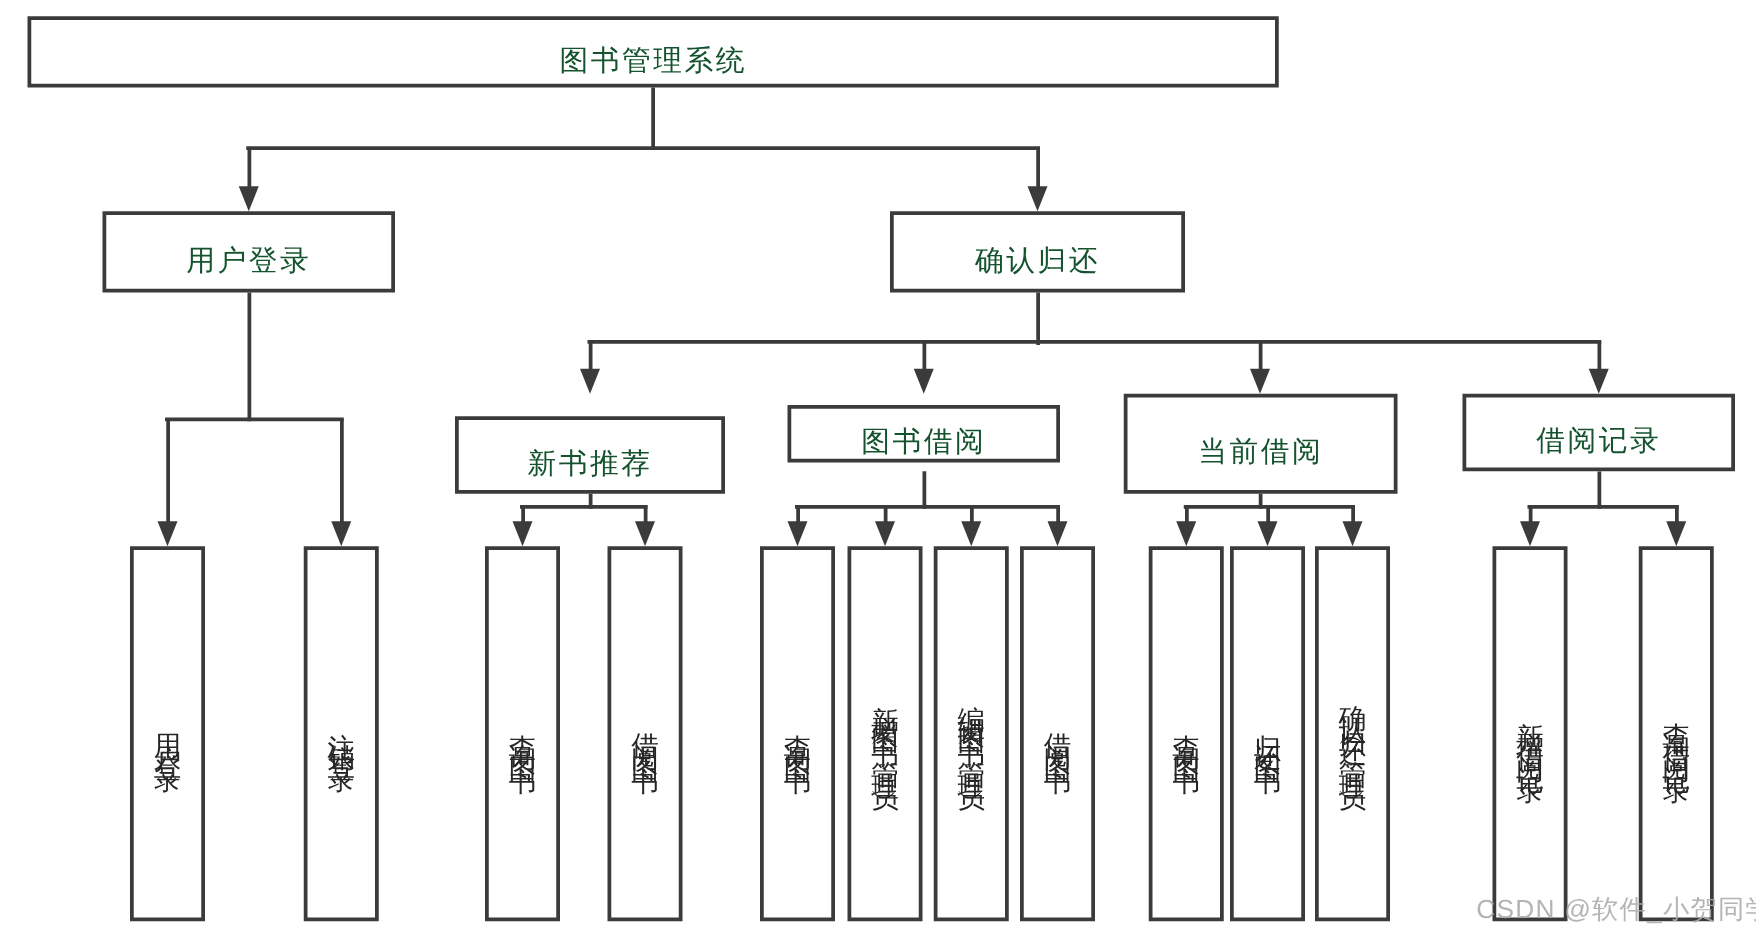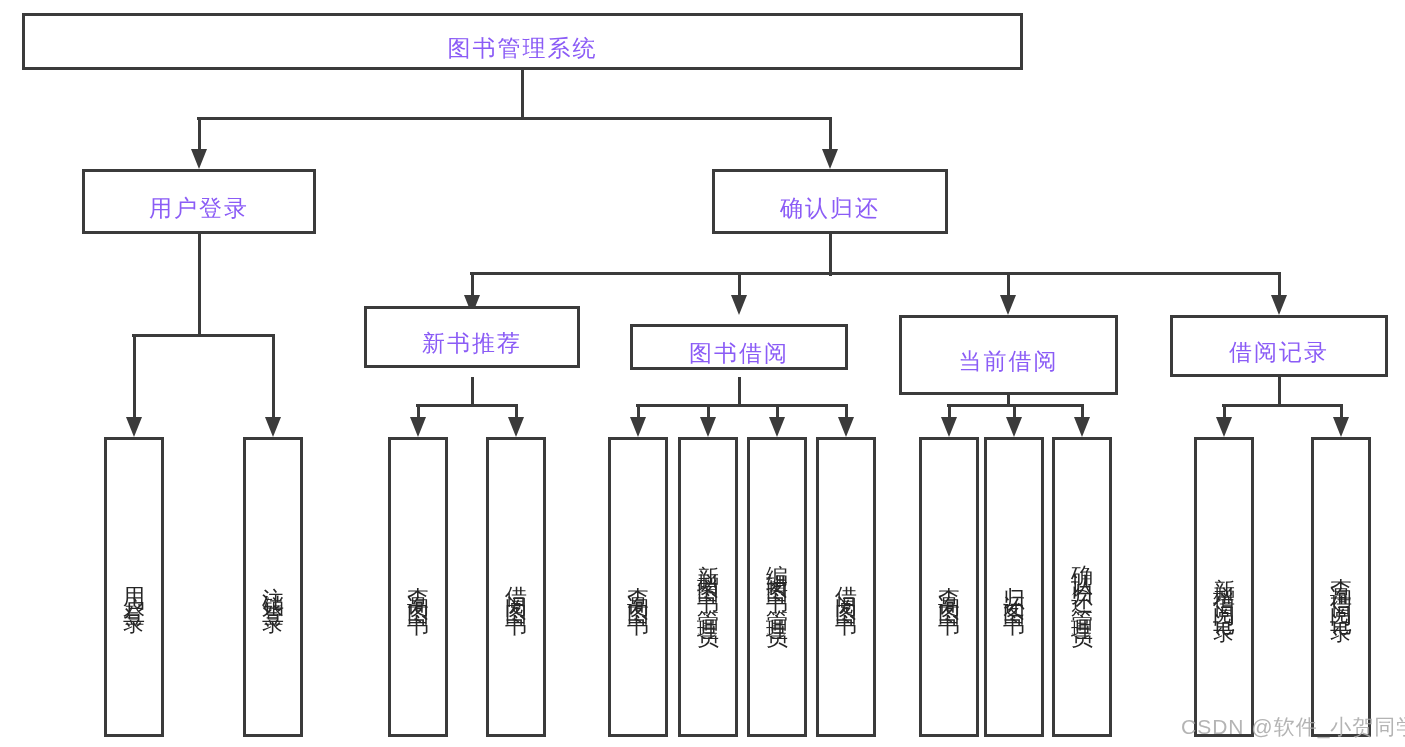--- a/index.html
+++ b/index.html
@@ -16,21 +16,21 @@
     box-sizing: border-box;
     background: #ffffff;
     border: 3px solid #3b3b3b;
     display: flex;
     align-items: center;
     justify-content: center;
     z-index: 2;
   }
   .box.h span {
     font-size: 23px;
-    color: #8b5cf6;
+    color: #14532d;
     letter-spacing: 2px;
     white-space: nowrap;
     margin-top: 13px;
   }
   .box.v span {
     writing-mode: vertical-rl;
     text-orientation: mixed;
     font-size: 22px;
     letter-spacing: 9px;
     line-height: 1;
@@ -70,21 +70,21 @@
     <span>图书管理系统</span>
   </div>
 
   <div class="box h" style="left:82px;top:169px;width:234px;height:65px">
     <span>用户登录</span>
   </div>
   <div class="box h" style="left:712px;top:169px;width:236px;height:65px">
     <span>确认归还</span>
   </div>
 
-  <div class="box h" style="left:364px;top:306px;width:216px;height:62px">
+  <div class="box h" style="left:364px;top:333px;width:216px;height:62px">
     <span>新书推荐</span>
   </div>
   <div class="box h" style="left:630px;top:324px;width:218px;height:46px">
     <span>图书借阅</span>
   </div>
   <div class="box h" style="left:899px;top:315px;width:219px;height:80px">
     <span>当前借阅</span>
   </div>
   <div class="box h" style="left:1170px;top:315px;width:218px;height:62px">
     <span>借阅记录</span>

